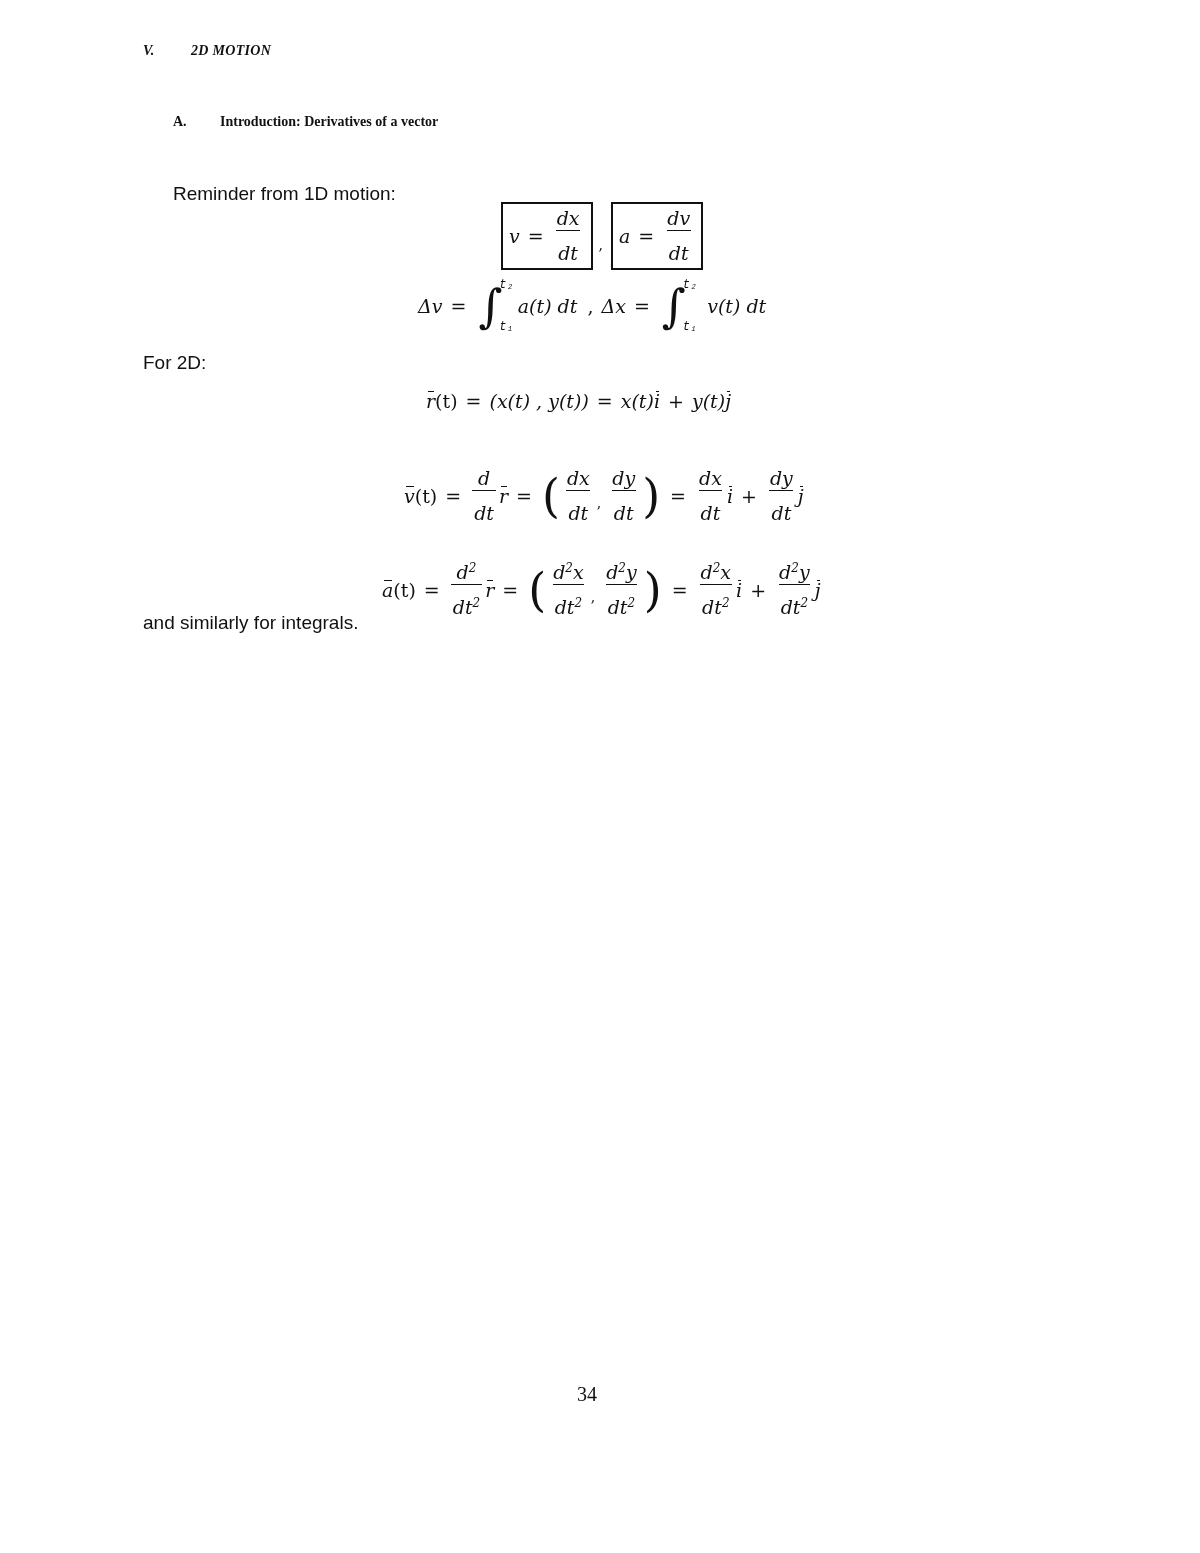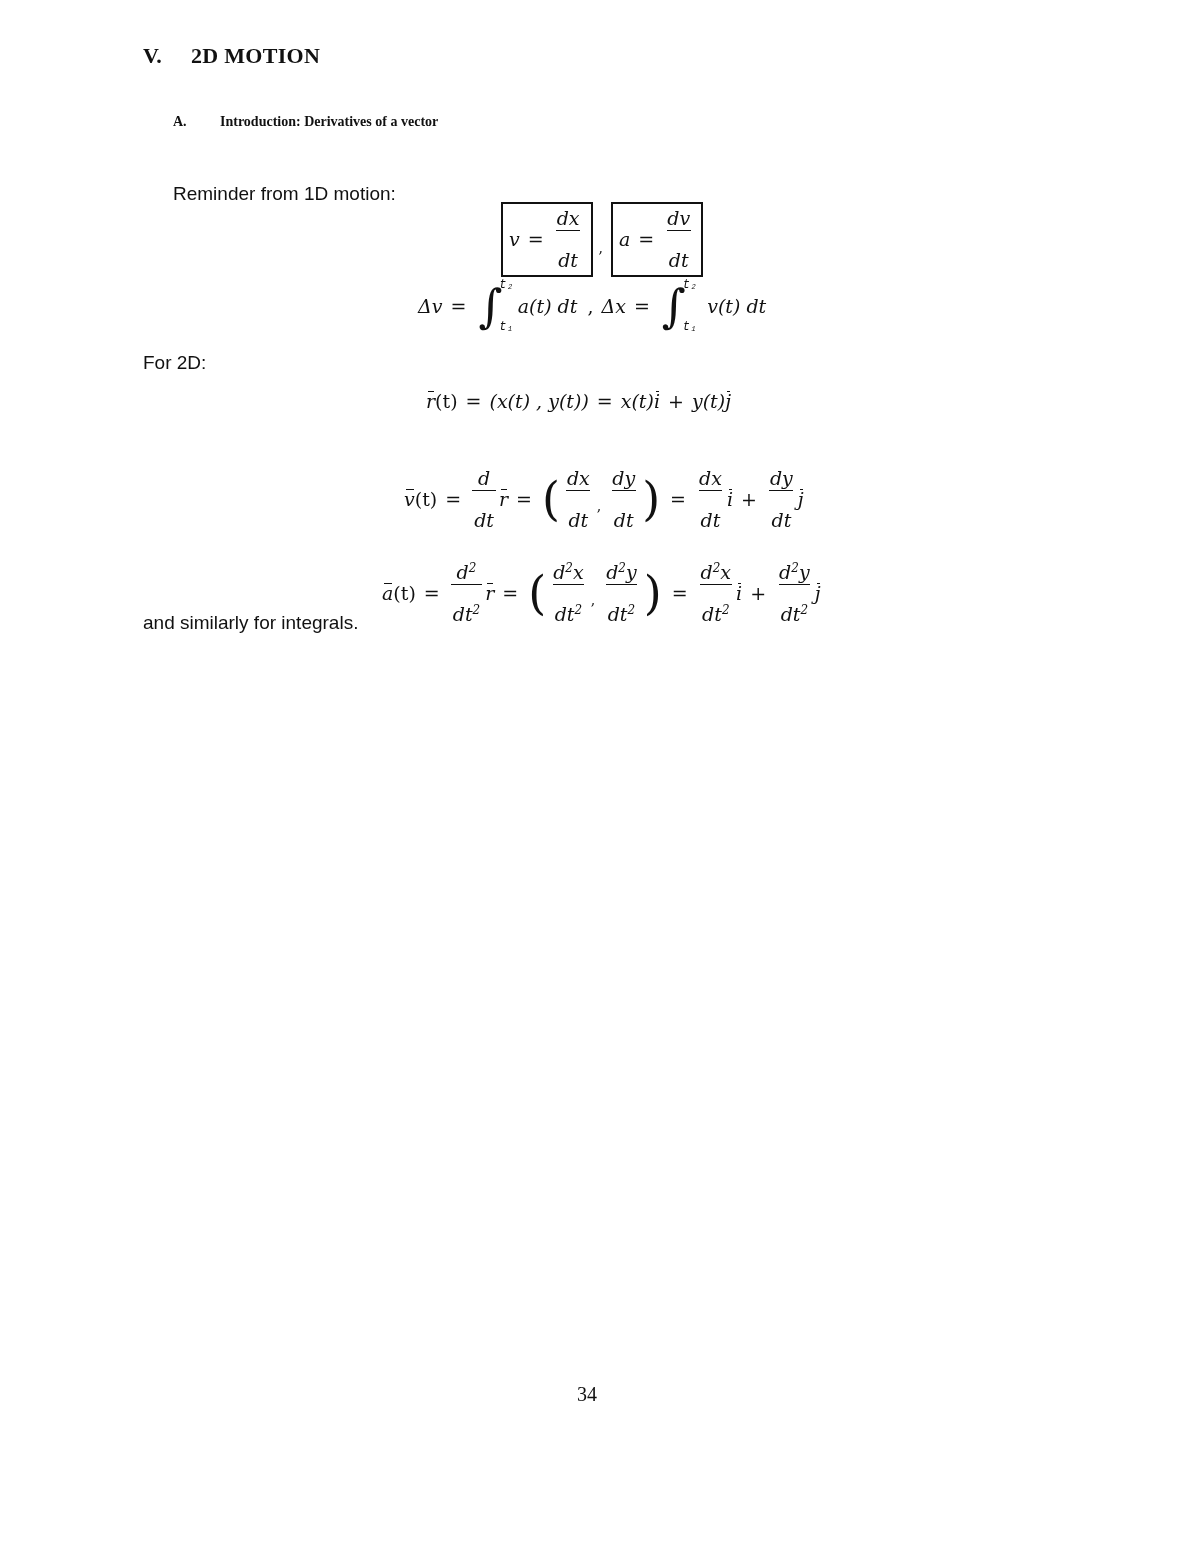--- a/index.html
+++ b/index.html
@@ -3,42 +3,43 @@
   <meta charset="utf-8">
   <style>
     html, body { margin: 0; padding: 0; background: #ffffff; }
     body {
       width: 1200px; height: 1553px; position: relative; overflow: hidden;
       font-family: "DejaVu Serif", "Liberation Serif", serif;
       color: #111111;
     }
     .abs { position: absolute; }
     .section-title {
-      left: 143px; top: 43px; font-size: 22px; font-weight: bold; letter-spacing: 0.3px;
+      left: 143px; top: 43px; font-size: 14px; font-weight: bold; letter-spacing: 0.3px;
       font-family: "Liberation Serif", serif;
+      font-style: italic;
     }
     .section-title .num { display: inline-block; width: 48px; }
     .subsection-title {
       left: 173px; top: 114px; font-size: 14px; font-weight: bold;
       font-family: "Liberation Serif", serif;
     }
     .subsection-title .num { display: inline-block; width: 47px; }
     .body-text { font-size: 19px; font-family: Liberation Sans, sans-serif; }
     .math {
       font-family: "DejaVu Serif", "Liberation Serif", serif;
       font-style: italic; font-size: 19px;
       display: flex; align-items: center; white-space: nowrap;
     }
     .math .up { font-style: normal; }
     .frac {
       display: inline-flex; flex-direction: column; align-items: center;
       vertical-align: middle; margin: 0 3px; text-align: center;
     }
     .frac .n { padding: 0 2px 1px 2px; line-height: 1.1; }
-    .frac .d { border-top: 1.5px solid #111; padding: 19px 2px 0 2px; line-height: 1.1; }
+    .frac .d { border-top: 1.5px solid #111; padding: 12px 2px 0 2px; line-height: 1.1; }
     .boxed { border: 2px solid #111; padding: 4px 6px; display: inline-flex; align-items: center; }
     .op { margin: 0 8px; font-style: normal; }
     .sep { margin: 0 8px 0 4px; font-style: normal; }
     .sup { font-size: 12px; vertical-align: super; line-height: 0; }
     .integral { display: inline-flex; align-items: center; margin: 0 4px; }
     .integral .sign { font-size: 46px; font-style: normal; line-height: 1; font-family: "DejaVu Serif", serif; }
     .integral .limits { display: inline-flex; flex-direction: column; justify-content: space-between; height: 56px; font-size: 12px; margin-left: -3px; font-family: Liberation Mono, monospace; }
     .vec { position: relative; display: inline-block; }
     .vec::before { content: ""; position: absolute; left: 2px; right: 1px; top: 1px; border-top: 1.2px solid #111; }
     .paren-big { font-size: 46px; font-style: normal; line-height: 1; font-weight: 200; margin: 0 2px; }

